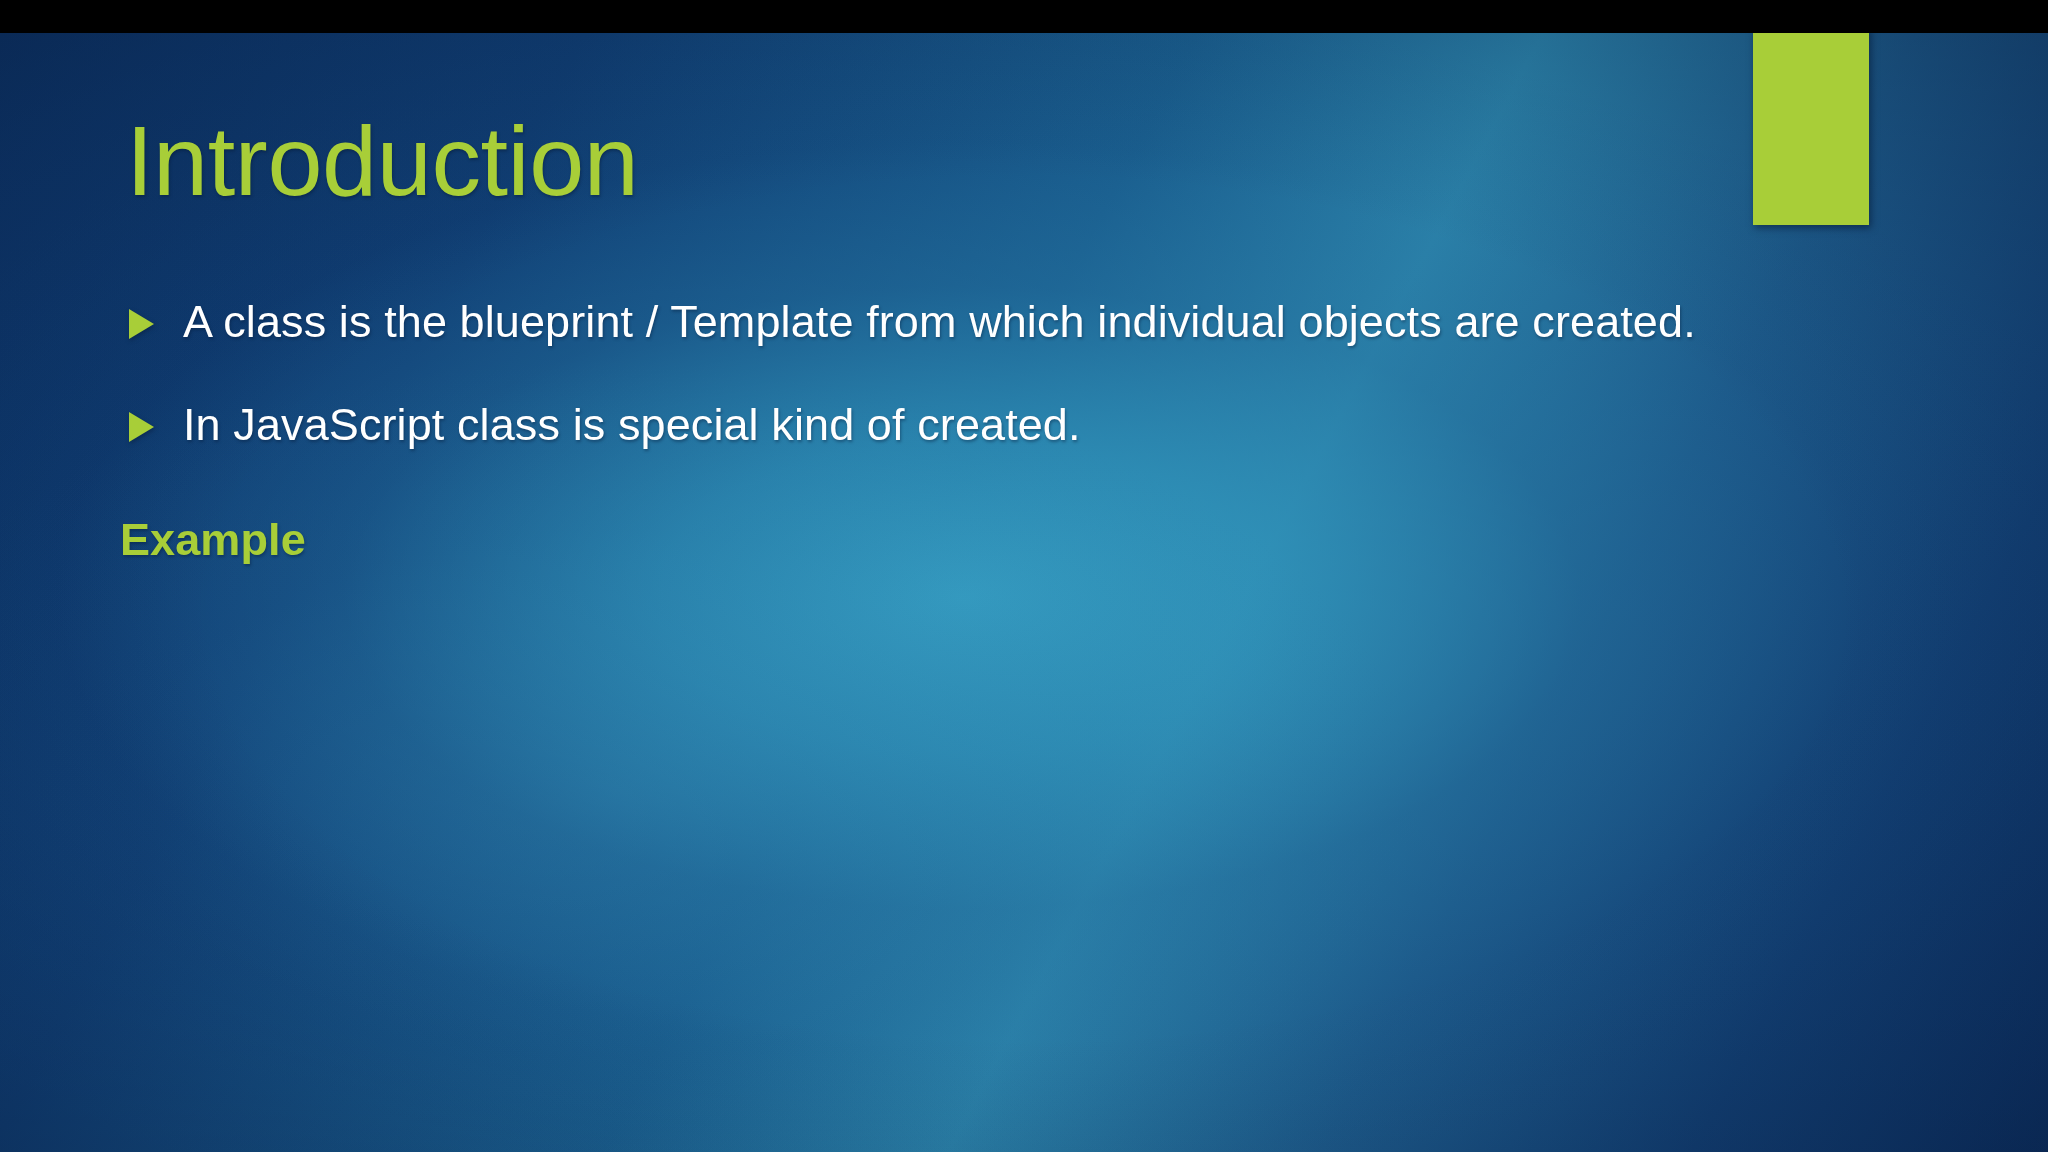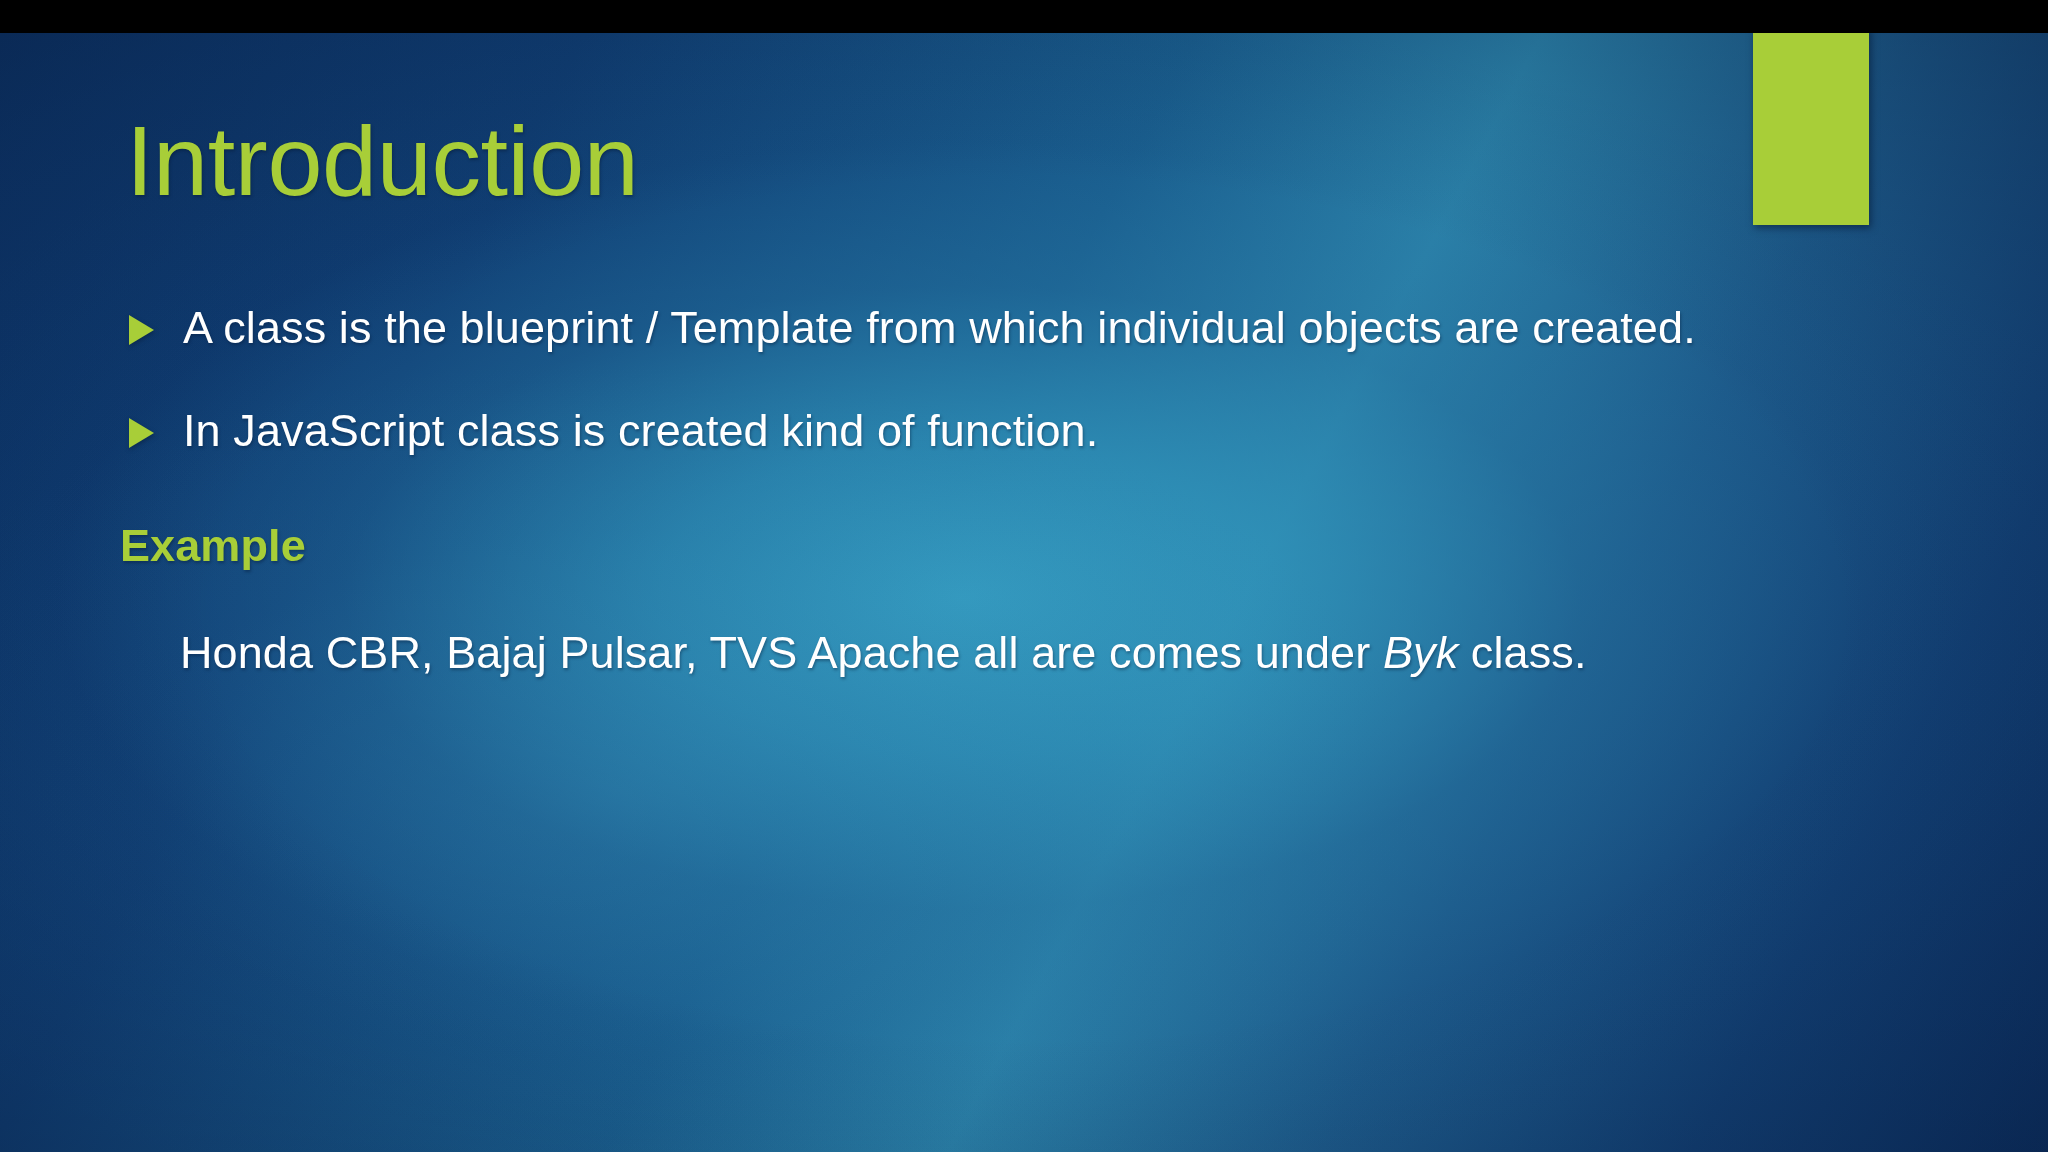--- a/index.html
+++ b/index.html
@@ -82,21 +82,21 @@
     font-weight: 400;
     color: #a8ce38;
     letter-spacing: -0.4px;
     white-space: nowrap;
     text-shadow: 1px 2px 3px rgba(6,26,56,0.45);
   }
 
   .body {
     position: absolute;
     left: 120px;
-    top: 266px;
+    top: 260px;
     width: 1800px;
     color: #ffffff;
   }
 
   .bullet-row {
     position: relative;
     display: block;
     padding-left: 63px;
     font-size: 45px;
     line-height: 1.30;
@@ -159,23 +159,20 @@
 
   <div class="body">
 
     <div class="bullet-row">
       <span class="tri-icon"></span>
       <span>A class is the blueprint / Template from which individual objects are created.</span>
     </div>
 
     <div class="bullet-row">
       <span class="tri-icon"></span>
-      <span>In JavaScript class is created kind of function.</span>
+      <span>In JavaScript class is special kind of created.</span>
     </div>
 
     <div class="example-label">Example</div>
 
-    <div class="example-text">
-      <span>Honda CBR, Bajaj Pulsar, TVS Apache all are comes under </span><span class="italic-term">Byk</span><span> class.</span>
-    </div>
 
   </div>
 </div>
 
 </body></html>

